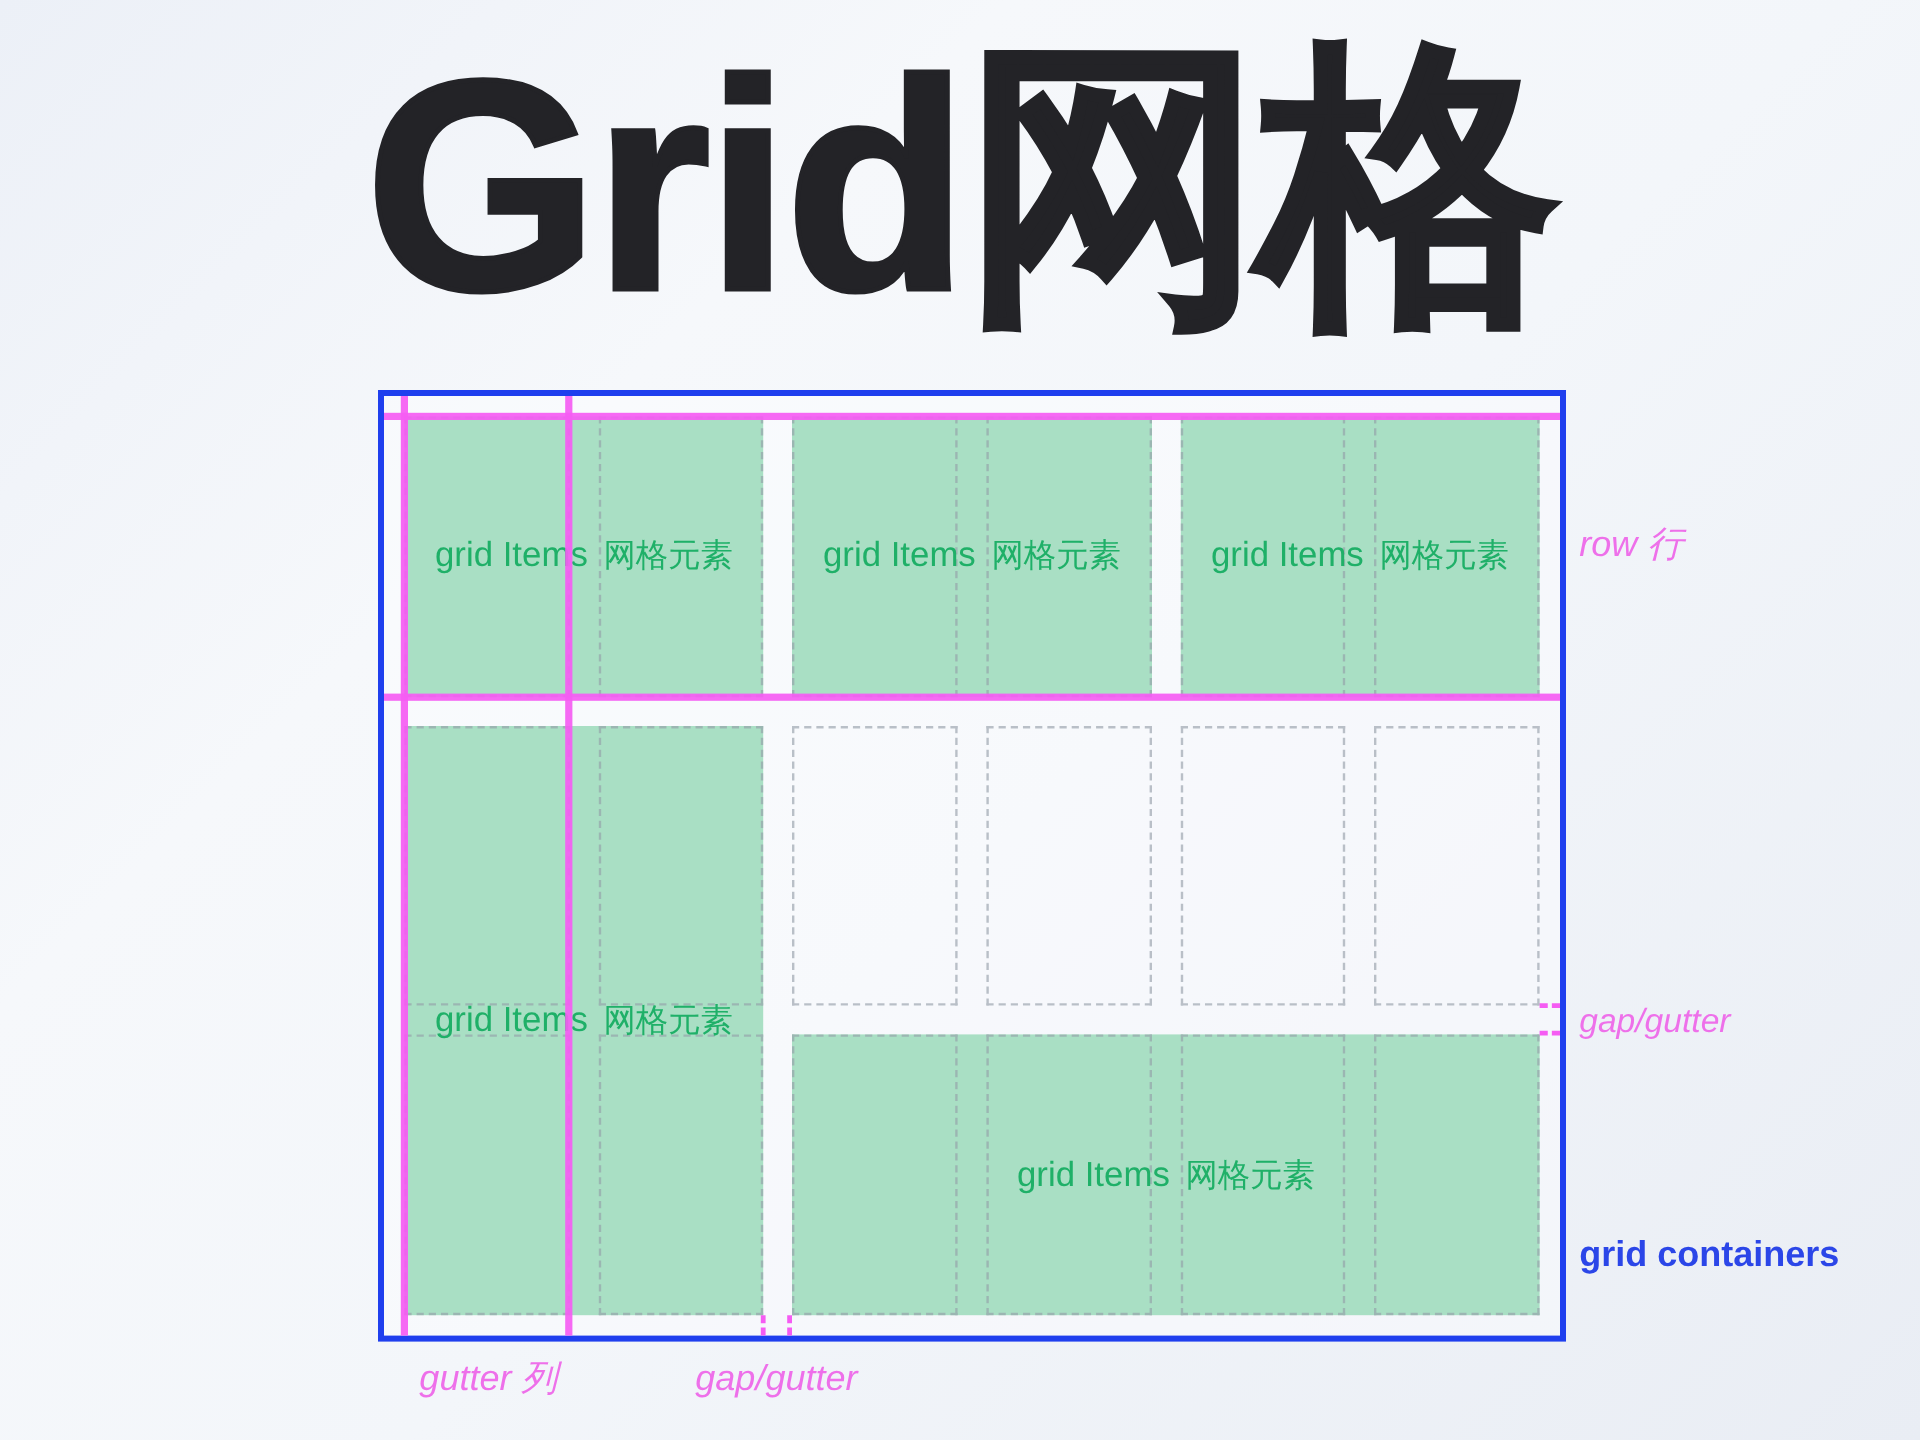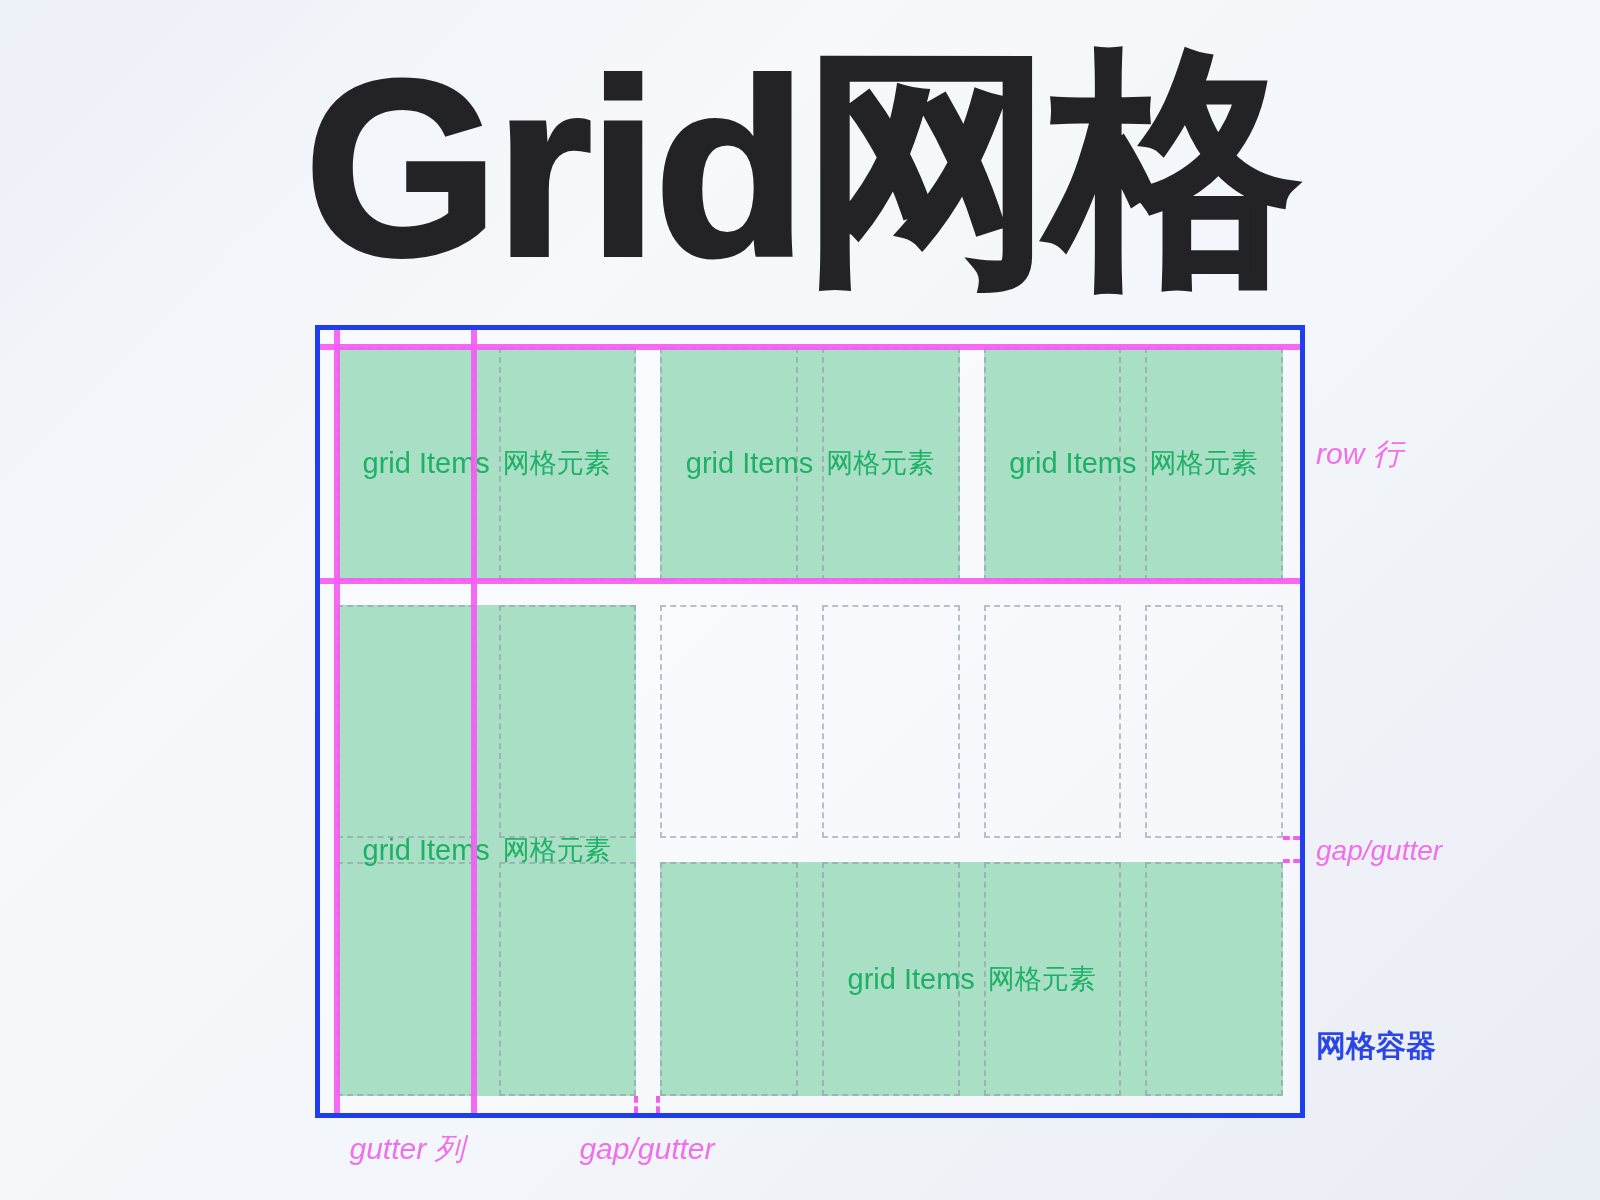--- a/index.html
+++ b/index.html
@@ -14,21 +14,21 @@
   }
   *{margin:0;padding:0;box-sizing:border-box;}
   html,body{width:1600px;height:1200px;overflow:hidden;}
   body{
     position:relative;
     font-family:"Liberation Sans","DejaVu Sans",sans-serif;
     background:linear-gradient(135deg,#ecf0f7 0%,#f6f8fb 30%,#f3f6fa 55%,#e9edf4 100%);
   }
   
   .title{
-    position:absolute;top:44px;left:0;width:1600px;
+    position:absolute;top:30px;left:0;width:1600px;
     text-align:center;
     font-size:250px;line-height:1;font-weight:700;
     letter-spacing:-0.015em;
     color:var(--title-color);
     -webkit-text-stroke:4px var(--title-color);
     white-space:nowrap;
   }
   
   .gc{
     position:absolute;left:315px;top:325px;width:990px;height:793px;
@@ -158,14 +158,14 @@
   <div class="gmv gmv2"></div>
   <div class="gmh gmh1"></div>
   <div class="gmh gmh2"></div>
 </div>
 
 <div class="plabel row-label">row 行</div>
 <div class="plabel gapr-label">gap/gutter</div>
 <div class="plabel col-label">gutter 列</div>
 <div class="plabel gapb-label">gap/gutter</div>
 <div class="cont-label">
-  <div>网格容器</div>
+  <div>grid containers</div>
 </div>
 
 </body></html>

